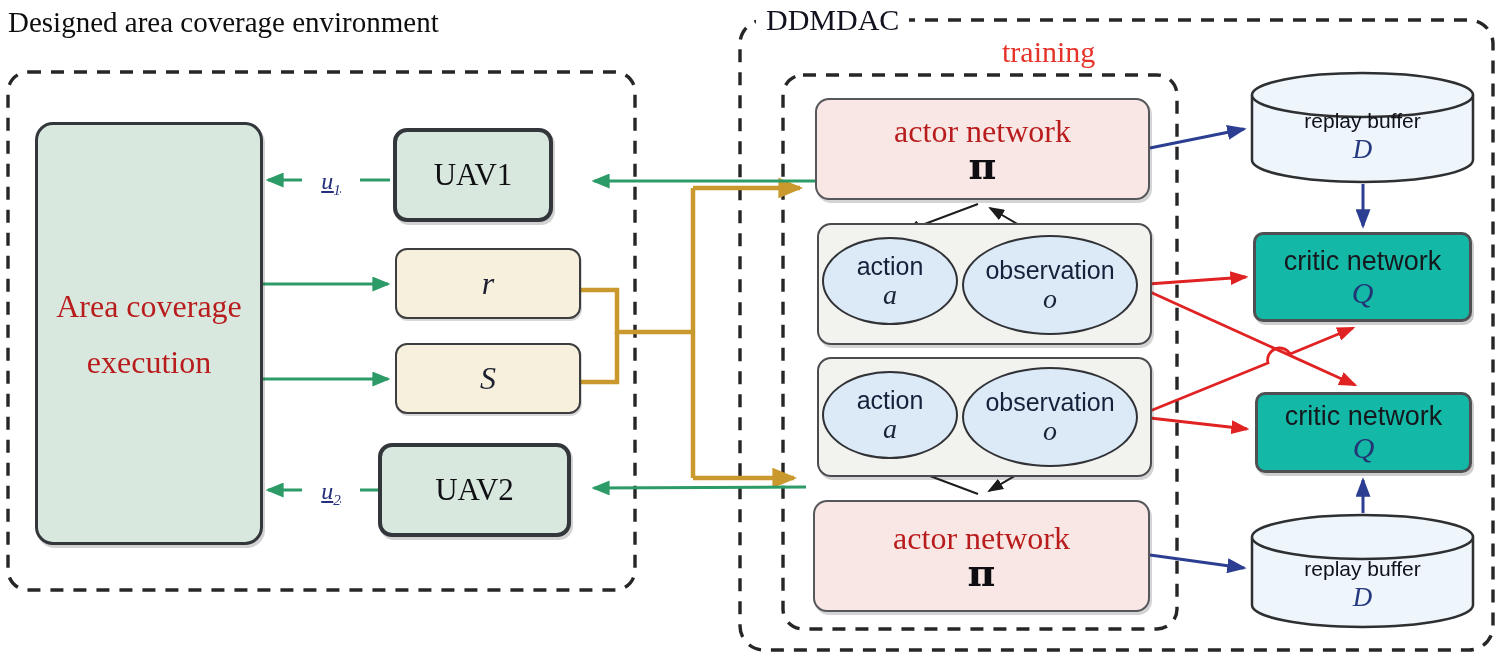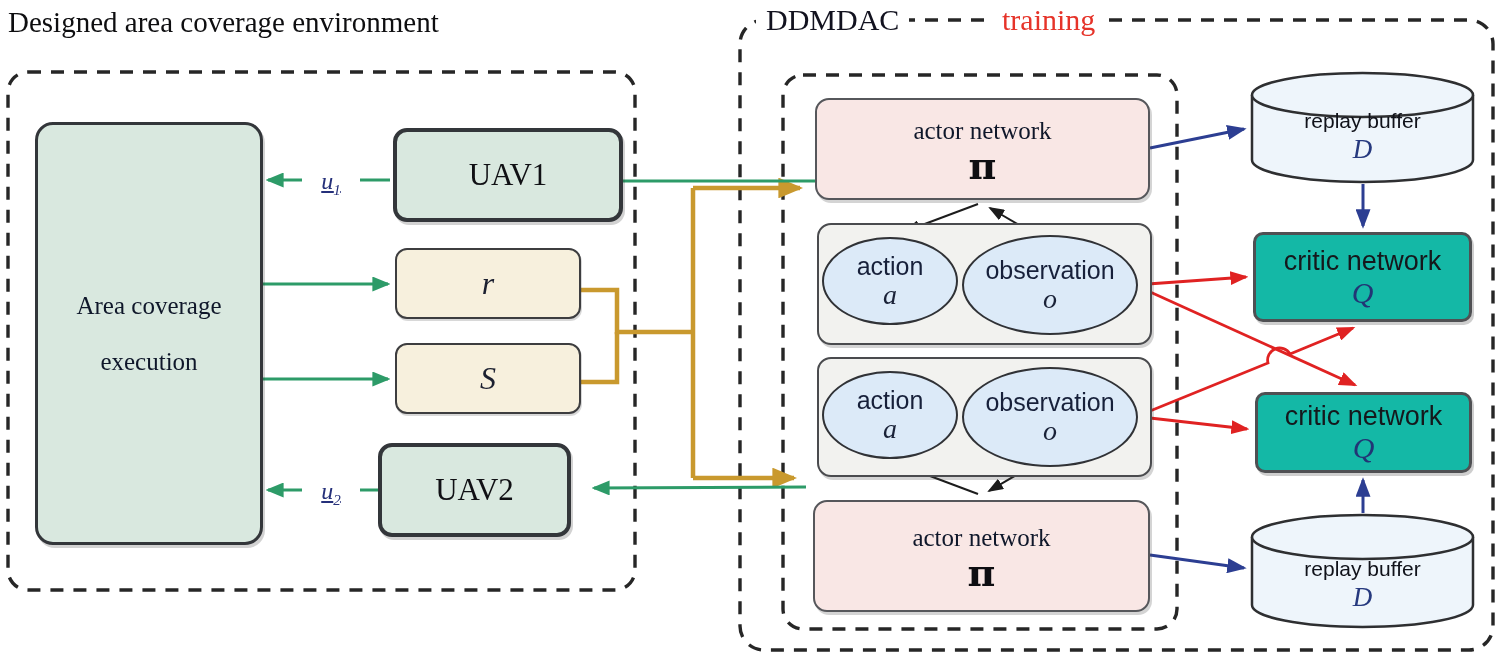--- a/index.html
+++ b/index.html
@@ -14,38 +14,38 @@
            box-shadow:2px 3px 0 rgba(50,50,50,.22);gap:20px;}
   .cream-box{background:#f7f0dd;border:2.5px solid #3d3d3f;border-radius:12px;
              box-shadow:1px 2px 0 rgba(60,60,60,.2);}
   .pink-box{background:#f9e7e5;border:2.5px solid #56575b;border-radius:14px;
             box-shadow:2px 3px 0 rgba(60,60,60,.22);}
   .gray-box{background:#f2f2ef;border:2.5px solid #4a4b4e;border-radius:14px;
             box-shadow:2px 3px 0 rgba(60,60,60,.22);}
   .critic-box{background:#14b8a6;border:3px solid #4f5053;border-radius:10px;
               box-shadow:2px 3px 0 rgba(60,60,60,.25);}
   .ellipse{background:#dceaf8;border:2px solid #303236;border-radius:50%;}
-  .serif-29{font-size:25px;color:#0f172a;line-height:36px;}
+  .serif-29{font-size:32px;color:#b91c1c;line-height:36px;}
   .uav-label{font-size:31px;color:#101014;}
   .math{font-style:italic;font-family:"Liberation Serif","DejaVu Serif",serif;}
   .rs-label{font-size:32px;color:#1c2030;font-style:italic;}
   .pi-symbol{font-family:"DejaVu Serif",serif;font-size:38px;font-weight:bold;
              color:#0e0e12;line-height:38px;margin-top:-2px;}
   .sans-label{font-family:"Liberation Sans","DejaVu Sans",sans-serif;}
   .io-word{font-size:25px;color:#17203a;line-height:28px;}
   .io-sym{font-size:28px;color:#1a2238;line-height:30px;}
   .critic-word{font-size:27px;color:#15181c;line-height:31px;}
   .q-sym{font-size:30px;color:#223575;line-height:32px;}
   .buffer-text{position:absolute;z-index:3;text-align:center;}
   .buffer-word{font-size:21px;color:#10121a;line-height:26px;}
   .d-sym{font-size:27px;color:#26397e;line-height:30px;font-style:italic;}
   .float-label{position:absolute;z-index:3;background:#ffffff;white-space:nowrap;}
   .title-label{font-size:29px;color:#0e0e10;}
   .ddmdac-label{font-size:30px;color:#12121f;padding:0 10px;line-height:34px;}
-  .red-label{font-size:30px;color:#e63329;padding:0 10px;line-height:34px;}
+  .red-label{font-size:30px;color:#e63329;padding:0 10px;line-height:34px;margin-top:32px;}
   .u-label{font-size:24px;color:#25307a;font-style:italic;text-align:center;
            line-height:30px;padding:0 3px;text-decoration:underline;}
   .u-label sub{font-size:15px;}
 </style>
 </head>
 <body>
 
 <div id="stage">
 
   <svg id="arrow-layer" width="1500" height="659" viewBox="0 0 1500 659">
@@ -134,21 +134,21 @@
 
   <div class="float-label u-label" style="left:302px;top:166px;width:52px;"><span>u</span><sub>1</sub></div>
 
   <div class="float-label u-label" style="left:302px;top:476px;width:52px;"><span>u</span><sub>2</sub></div>
 
   <div class="box sim-box" style="left:35px;top:122px;width:228px;height:423px;">
     <span class="serif-29">Area coverage</span>
     <span class="serif-29">execution</span>
   </div>
 
-  <div class="box green-box" style="left:393px;top:128px;width:230px;height:94px;">
+  <div class="box green-box" style="left:393px;top:128px;width:160px;height:94px;">
     <span class="uav-label">UAV1</span>
   </div>
 
   <div class="box cream-box" style="left:395px;top:248px;width:186px;height:71px;">
     <span class="rs-label math">r</span>
   </div>
 
   <div class="box cream-box" style="left:395px;top:343px;width:186px;height:71px;">
     <span class="rs-label math">S</span>
   </div>

